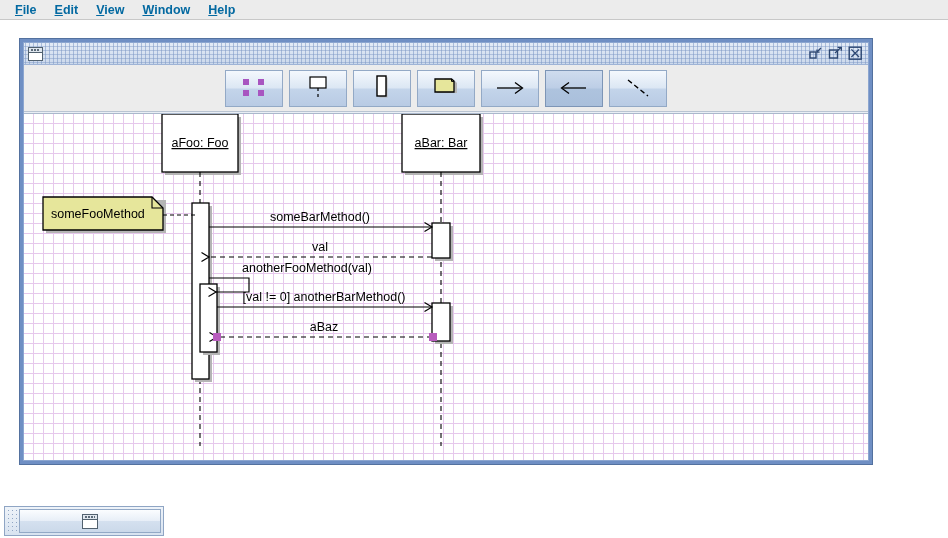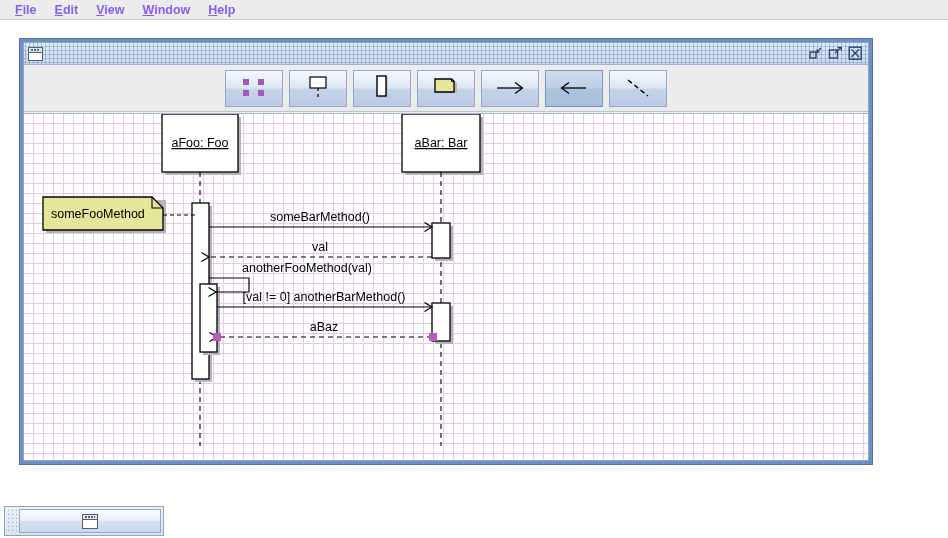--- a/index.html
+++ b/index.html
@@ -19,21 +19,21 @@
   
   #menubar {
     position: absolute; left: 0; top: 0;
     width: 948px; height: 20px;
     background: #ececec;
     border-bottom: 1px solid #c8c8c8;
     display: flex; align-items: center;
     padding-left: 6px;
   }
   .menu-item {
-    font-size: 12.5px; color: #8b5cf6;
+    font-size: 12.5px; color: #0369a1;
     padding: 1px 9px 1px 9px;
     cursor: default; white-space: nowrap;
     font-weight: bold;
   }
   .menu-item .mn { text-decoration: underline; }
 
   
   #frame {
     position: absolute;
     left: 19px; top: 38px;

